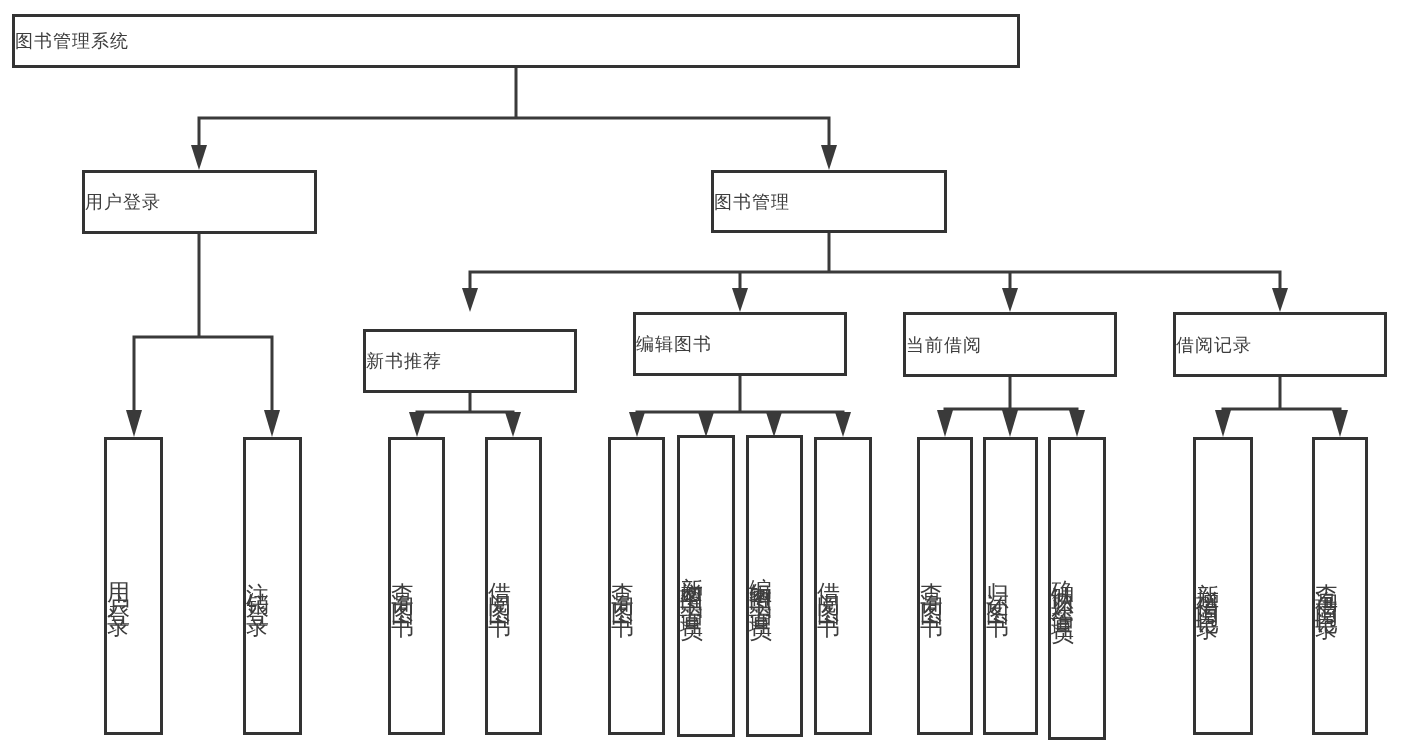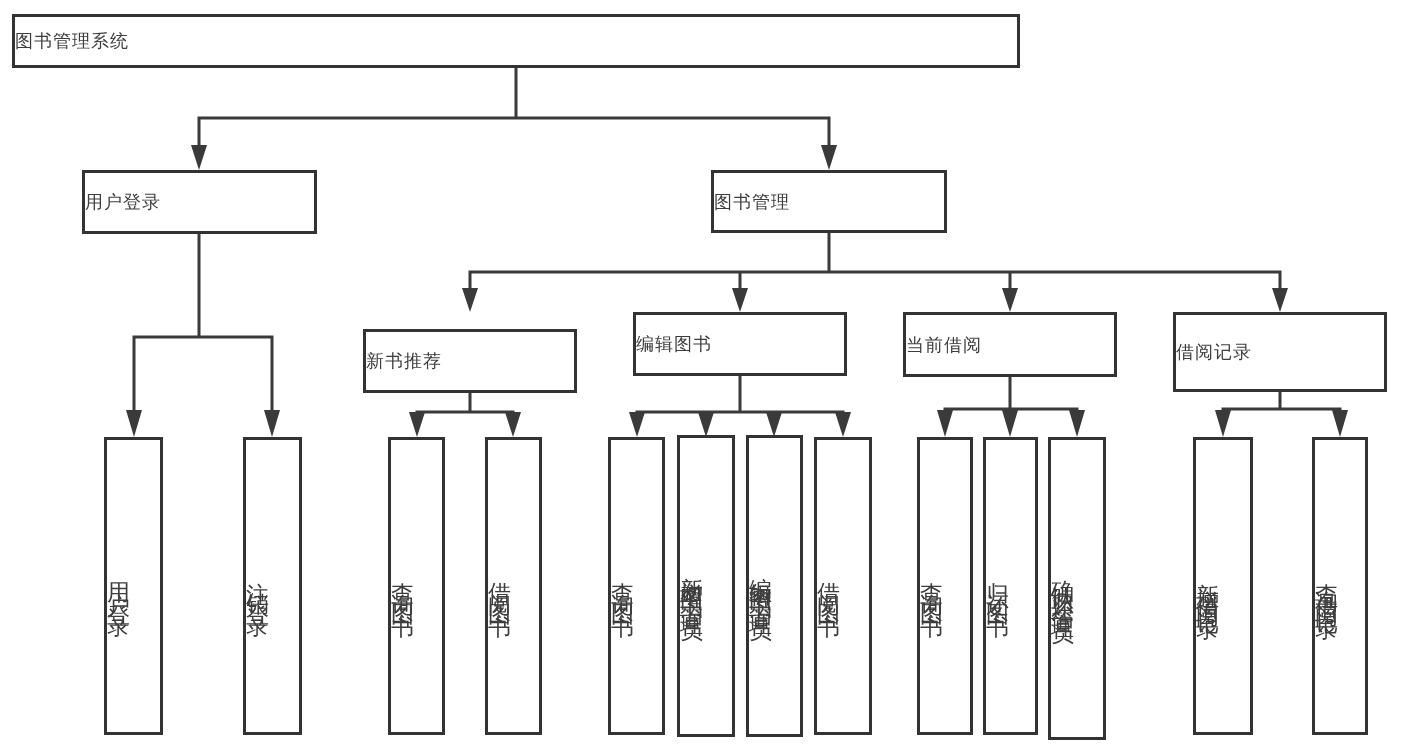--- a/index.html
+++ b/index.html
@@ -109,21 +109,21 @@
 
   <div class="box" style="left:363px; top:312px; width:214px; height:64px;margin-top:17px;">
     <span class="h-label">新书推荐</span>
   </div>
   <div class="box" style="left:633px; top:312px; width:214px; height:64px;">
     <span class="h-label">编辑图书</span>
   </div>
   <div class="box" style="left:903px; top:312px; width:214px; height:65px;">
     <span class="h-label">当前借阅</span>
   </div>
-  <div class="box" style="left:1173px; top:312px; width:214px; height:80px;">
+  <div class="box" style="left:1173px; top:312px; width:214px; height:65px;">
     <span class="h-label">借阅记录</span>
   </div>
 
   <div class="box leaf ls-wide" style="left:388px; top:437px; width:57px; height:298px;">
     <span>查询图书</span>
   </div>
   <div class="box leaf ls-wide" style="left:485px; top:437px; width:57px; height:298px;">
     <span>借阅图书</span>
   </div>
 

